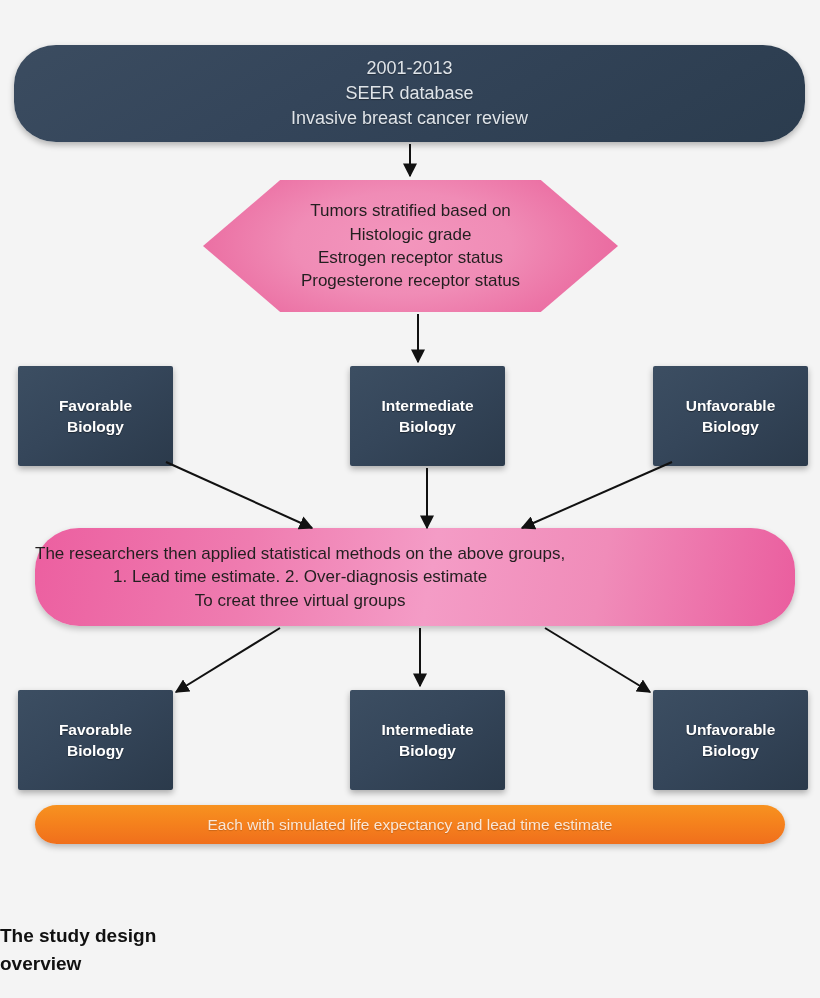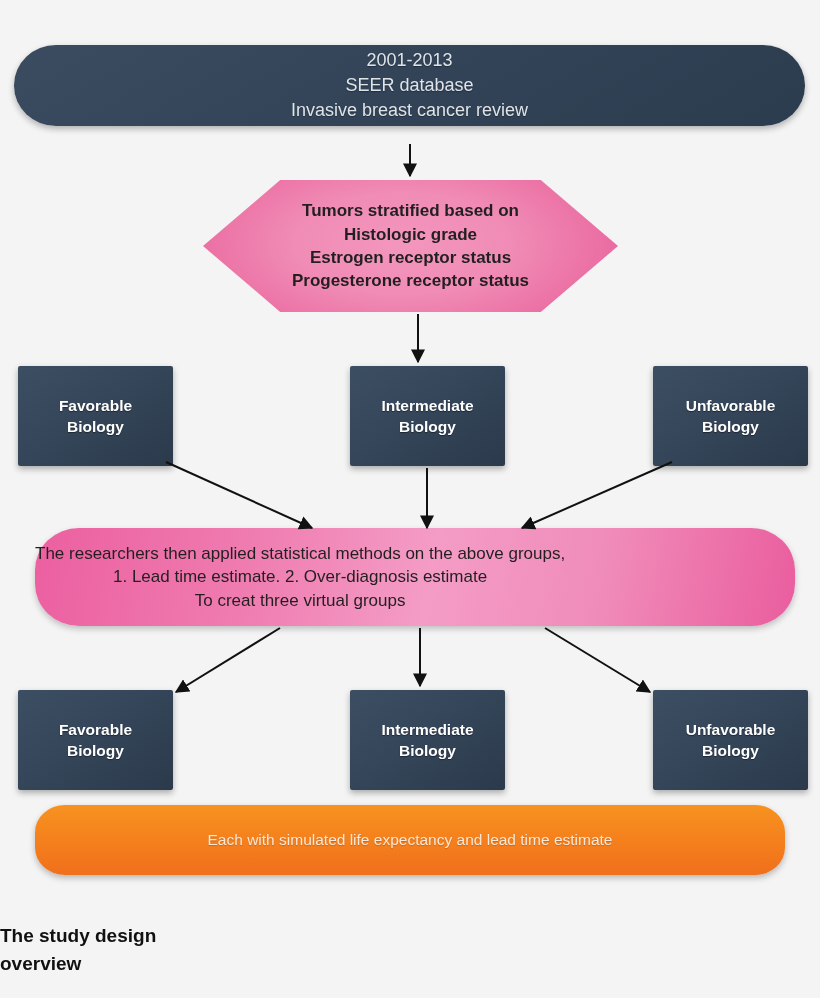--- a/index.html
+++ b/index.html
@@ -24,21 +24,21 @@
     line-height: 1.38;
     white-space: pre-line;
   }
 
   
   .top-bar {
     position: absolute;
     left: 14px;
     top: 45px;
     width: 791px;
-    height: 81px;
+    height: 97px;
     border-radius: 42px / 40px;
     background: linear-gradient(150deg, #3a4b5e 0%, #334558 35%, #2c3c4e 70%, #27real 100%);
     background: linear-gradient(150deg, #3b4c60 0%, #34455a 40%, #2b3c4e 100%);
     box-shadow: 0 3px 6px rgba(0,0,0,0.28);
     display: flex;
     align-items: center;
     justify-content: center;
   }
   .top-bar .node-text {
     color: #dfe4e9;
@@ -57,21 +57,21 @@
     clip-path: polygon(18.6% 0%, 81.4% 0%, 100% 50%, 81.4% 100%, 18.6% 100%, 0% 50%);
     background:
       radial-gradient(ellipse 62% 92% at 48% 48%, #f396bd 0%, #f08cb6 42%, #ec74a6 72%, #e8609a 100%);
     display: flex;
     align-items: center;
     justify-content: center;
   }
   .hexagon .node-text {
     color: #231f20;
     font-size: 17px;
-    font-weight: 700;
+    font-weight: 400;
   }
 
   
   .dbox {
     position: absolute;
     width: 155px;
     height: 100px;
     border-radius: 2px;
     background: linear-gradient(145deg, #3c4e62 0%, #35465a 45%, #2b3a4b 100%);
     box-shadow: 0 3px 6px rgba(0,0,0,0.30);
@@ -112,21 +112,21 @@
     font-size: 17px;
     font-weight: 400;
   }
 
   
   .orange-bar {
     position: absolute;
     left: 35px;
     top: 805px;
     width: 750px;
-    height: 70px;
+    height: 39px;
     border-radius: 30px / 27px;
     background: linear-gradient(180deg, #f79220 0%, #f5821d 45%, #f06f1c 100%);
     box-shadow: 0 3px 6px rgba(0,0,0,0.25);
     display: flex;
     align-items: center;
     justify-content: center;
   }
   .orange-bar .node-text {
     color: #fbe7d6;
     font-size: 15.5px;

